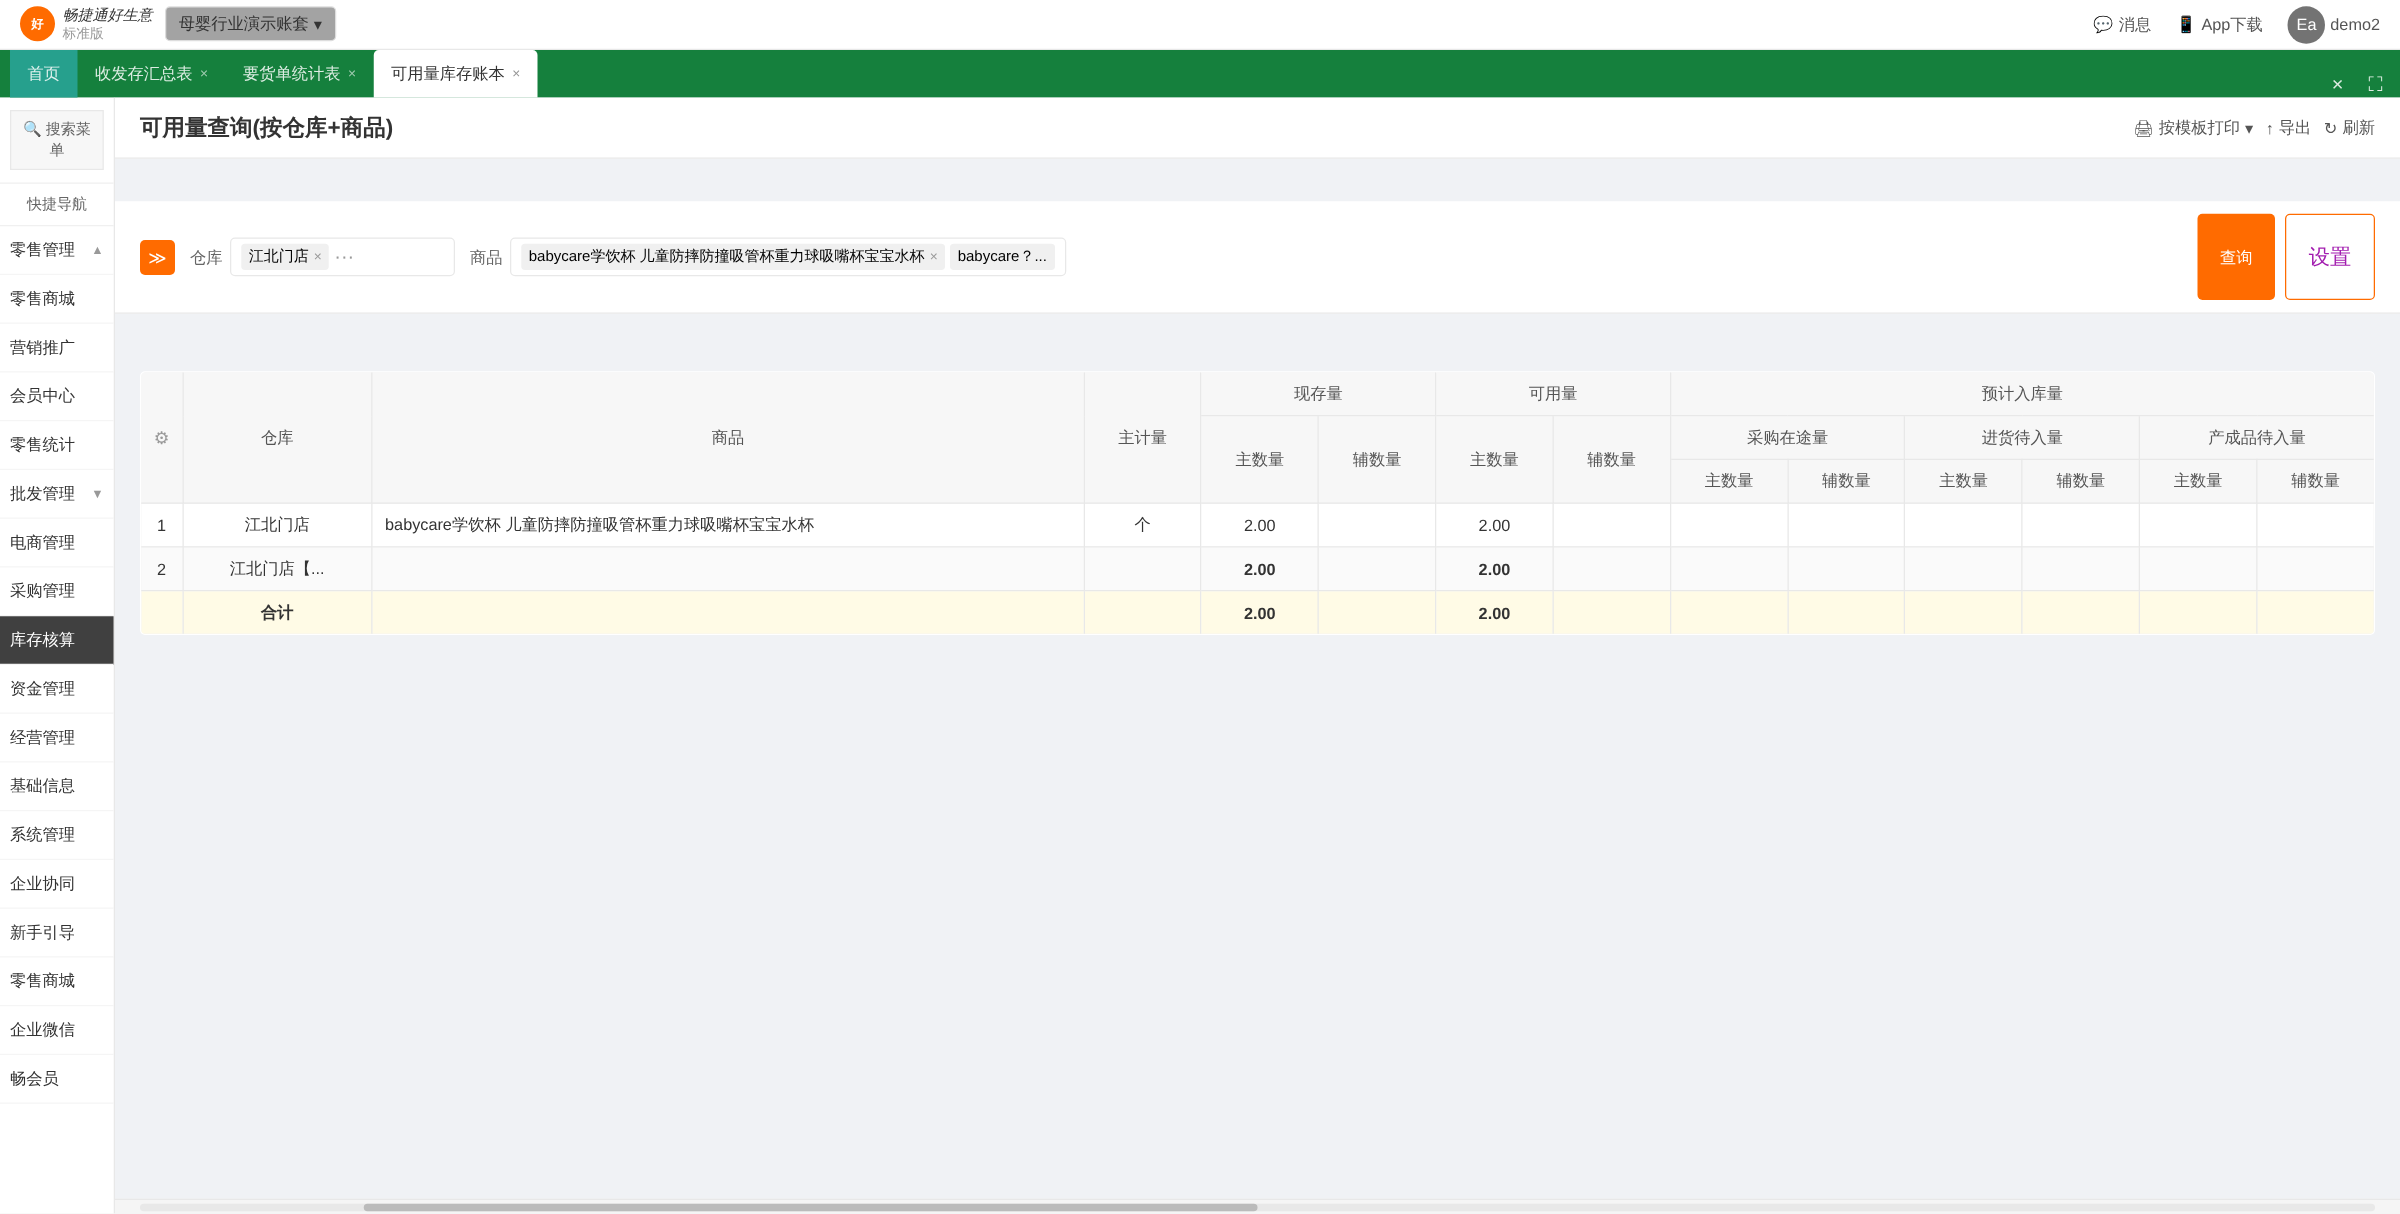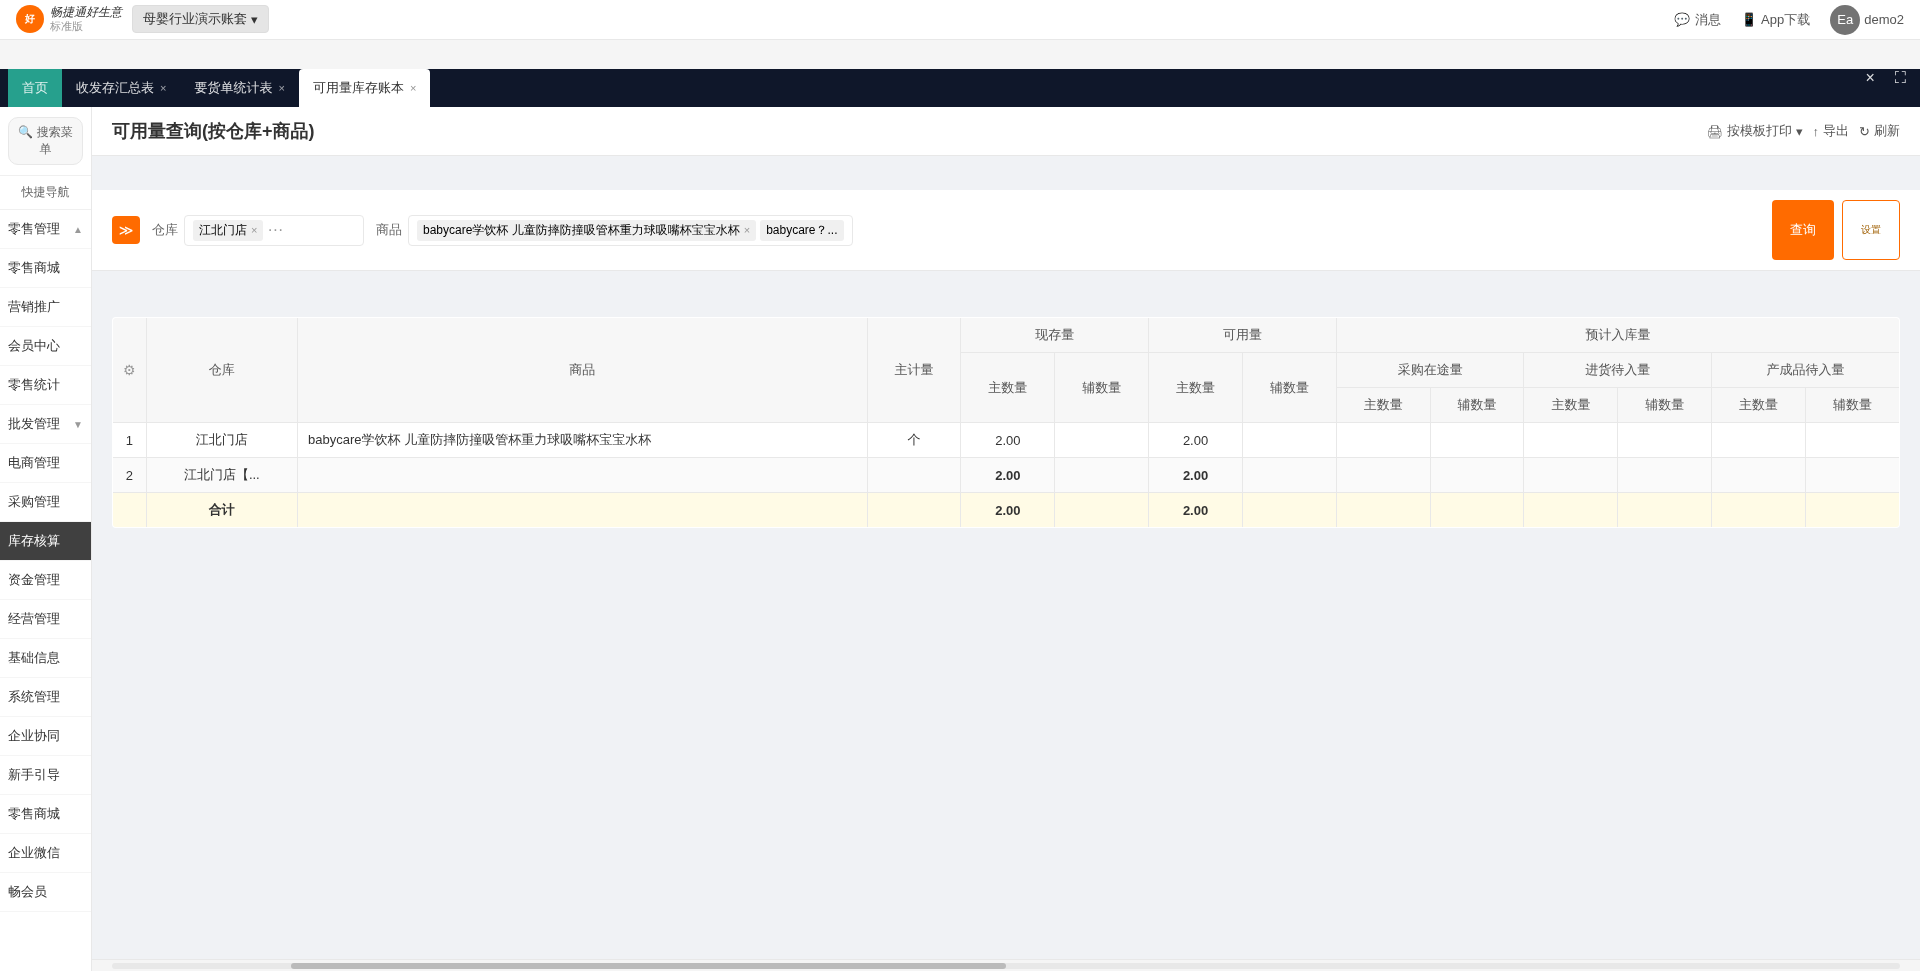--- a/index.html
+++ b/index.html
@@ -32,44 +32,43 @@
       border-radius: 50%;
       display: flex; align-items: center; justify-content: center;
       color: white; font-size: 10px; font-weight: bold;
     }
     .logo-text { font-size: 12px; color: #333; line-height: 1.2; font-style: italic; }
     .logo-sub { font-size: 11px; color: #999; }
     .store-selector {
       display: flex; align-items: center; gap: 4px;
       border: 1px solid #ddd; border-radius: 4px;
       padding: 4px 10px; cursor: pointer; font-size: 13px; color: #333;
-      background: #e5e5e5;
+      background: #a3a3a3;
     }
     .top-bar-right {
       display: flex; align-items: center; gap: 20px;
     }
     .top-bar-action {
       display: flex; align-items: center; gap: 4px;
       cursor: pointer; color: #555; font-size: 13px;
     }
     .avatar {
       width: 30px; height: 30px; border-radius: 50%;
       background: #737373; display: flex; align-items: center; justify-content: center;
       color: white; font-size: 13px;
     }
 
     
     .nav-tabs {
-      background: #0f172a;
+      background: #15803d;
       height: 38px;
       display: flex;
-      align-items: flex-start;
+      align-items: flex-end;
       padding: 0 8px;
       flex-shrink: 0;
-      margin-top: 29px;
     }
     .nav-tab {
       height: 38px;
       display: flex; align-items: center;
       padding: 0 14px;
       cursor: pointer;
       color: rgba(255,255,255,0.85);
       font-size: 13px;
       position: relative;
       white-space: nowrap;
@@ -117,21 +116,21 @@
     }
     .sidebar-search {
       padding: 10px 8px;
       border-bottom: 1px solid #f0f0f0;
     }
     .sidebar-search-btn {
       width: 100%;
       padding: 6px 4px;
       background: #f7f7f7;
       border: 1px solid #e8e8e8;
-      border-radius: 10px;
+      border-radius: 0;
       text-align: center;
       cursor: pointer;
       font-size: 12px;
       color: #666;
     }
     .sidebar-nav-btn {
       padding: 8px;
       text-align: center;
       border-bottom: 1px solid #f0f0f0;
       cursor: pointer;
@@ -238,26 +237,26 @@
       background: #ff6b00;
       color: white;
       border: none;
       border-radius: 4px;
       padding: 6px 18px;
       cursor: pointer;
       font-size: 13px;
     }
     .btn-secondary {
       background: #fff;
-      color: #a16207;
+      color: #a21caf;
       border: 1px solid #ff6b00;
       border-radius: 4px;
       padding: 22px 18px;
       cursor: pointer;
-      font-size: 10px;
+      font-size: 17px;
     }
 
     
     .table-area {
       flex: 1;
       overflow: auto;
       padding: 12px 20px;
     }
     .data-table {
       width: 100%;

